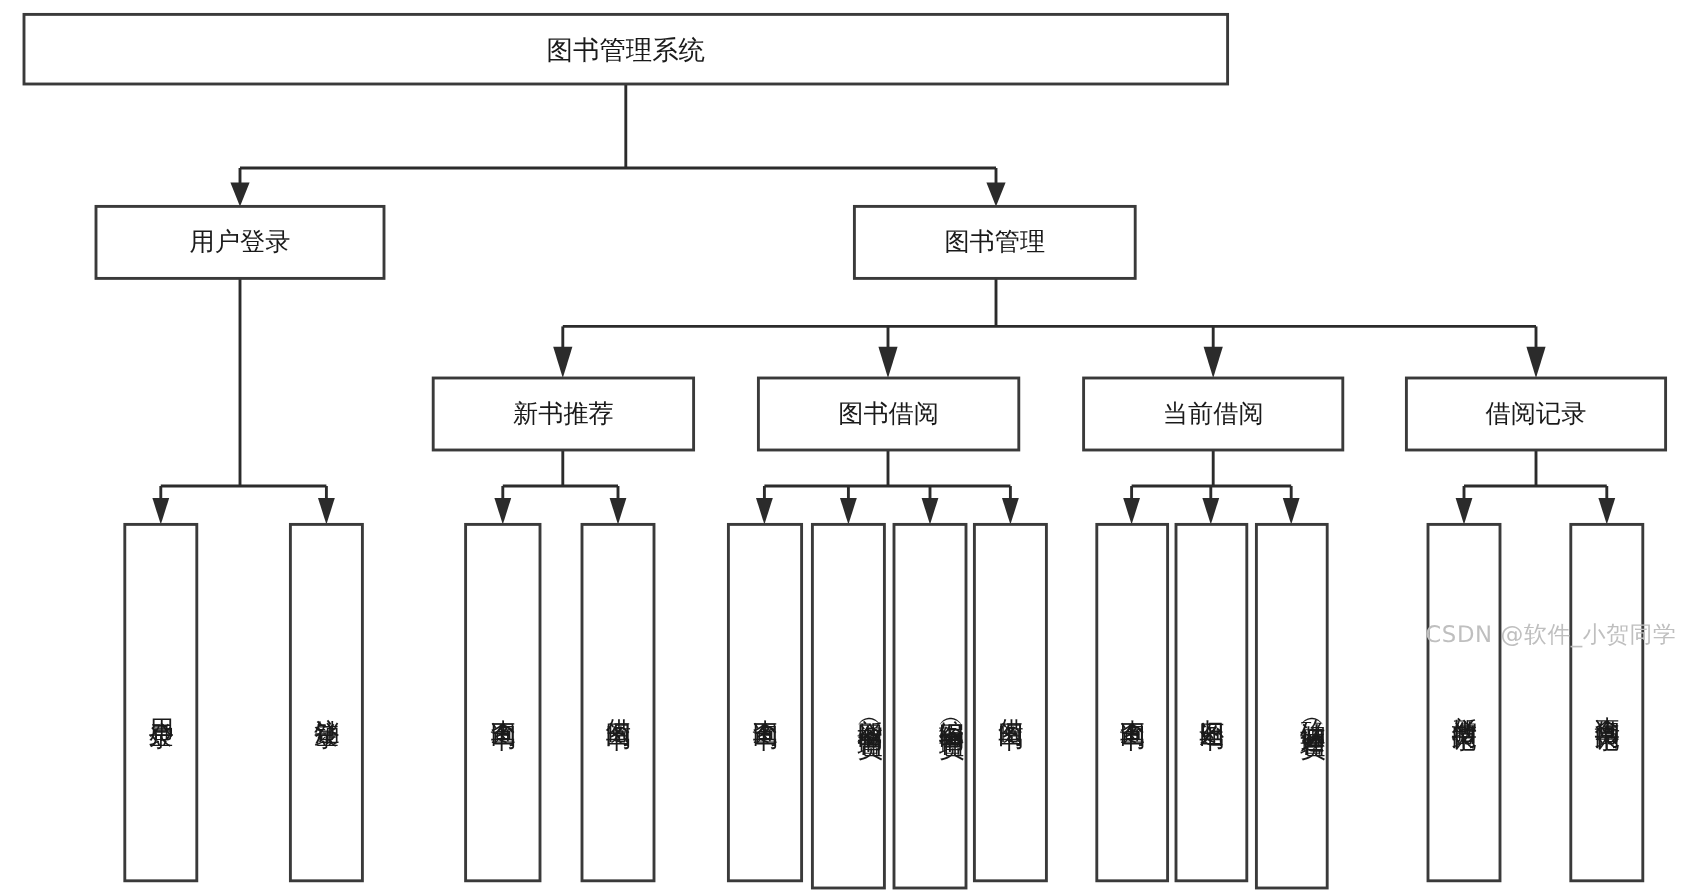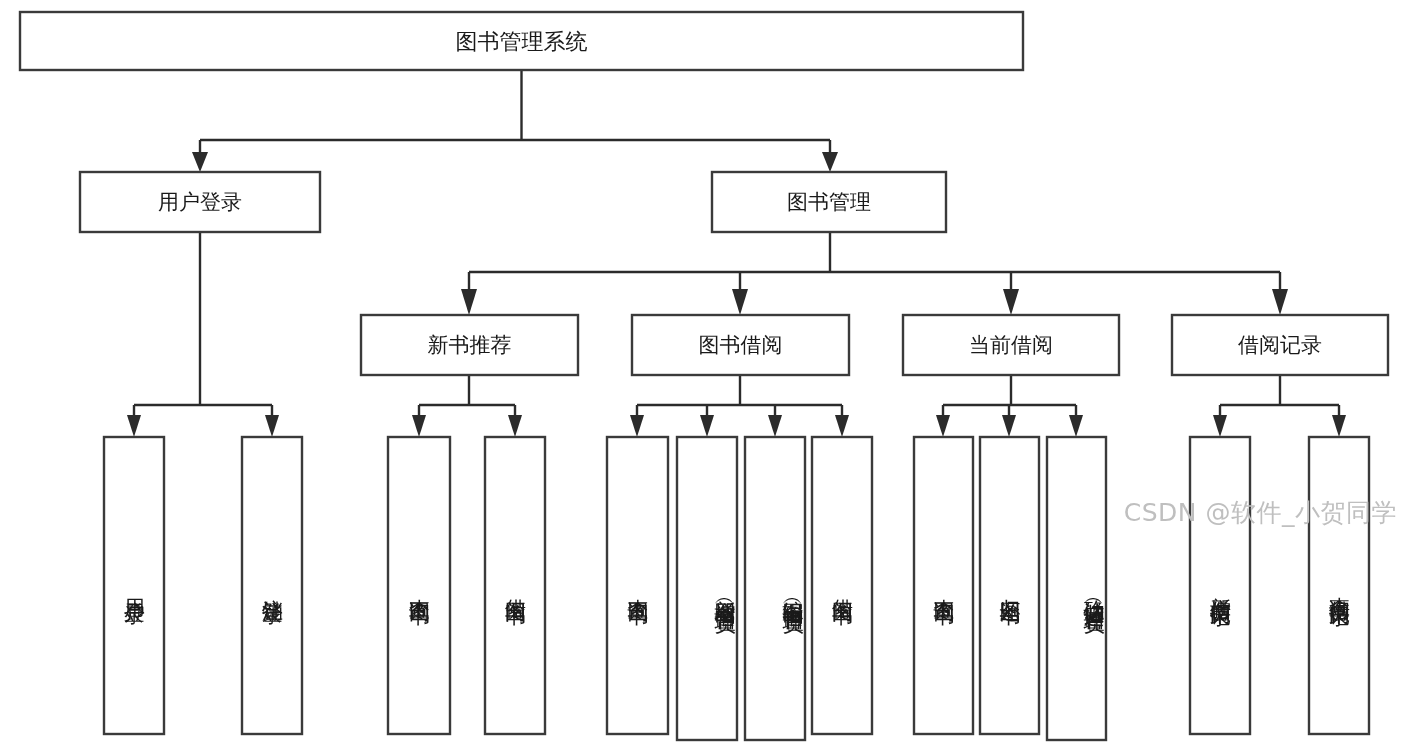--- a/index.html
+++ b/index.html
@@ -63,23 +63,23 @@
     font-size: 21px;
     line-height: 1.18;
     letter-spacing: 2px;
     color: #1a1a1a;
     white-space: nowrap;
     pointer-events: none;
   }
   .watermark {
     position: absolute;
     right: 8px;
-    bottom: 21px;
-    font-family: "DejaVu Sans", "Liberation Sans", sans-serif;
-    font-size: 25px;
+    bottom: 8px;
+    font-family: "DejaVu Sans", "Liberation Sans", sans-serif;
+    font-size: 19px;
     color: #bfbfbf;
     letter-spacing: 0.5px;
     user-select: none;
     white-space: nowrap;
   }
 </style>
 </head>
 <body>
 
 <div id="diagram-root">

